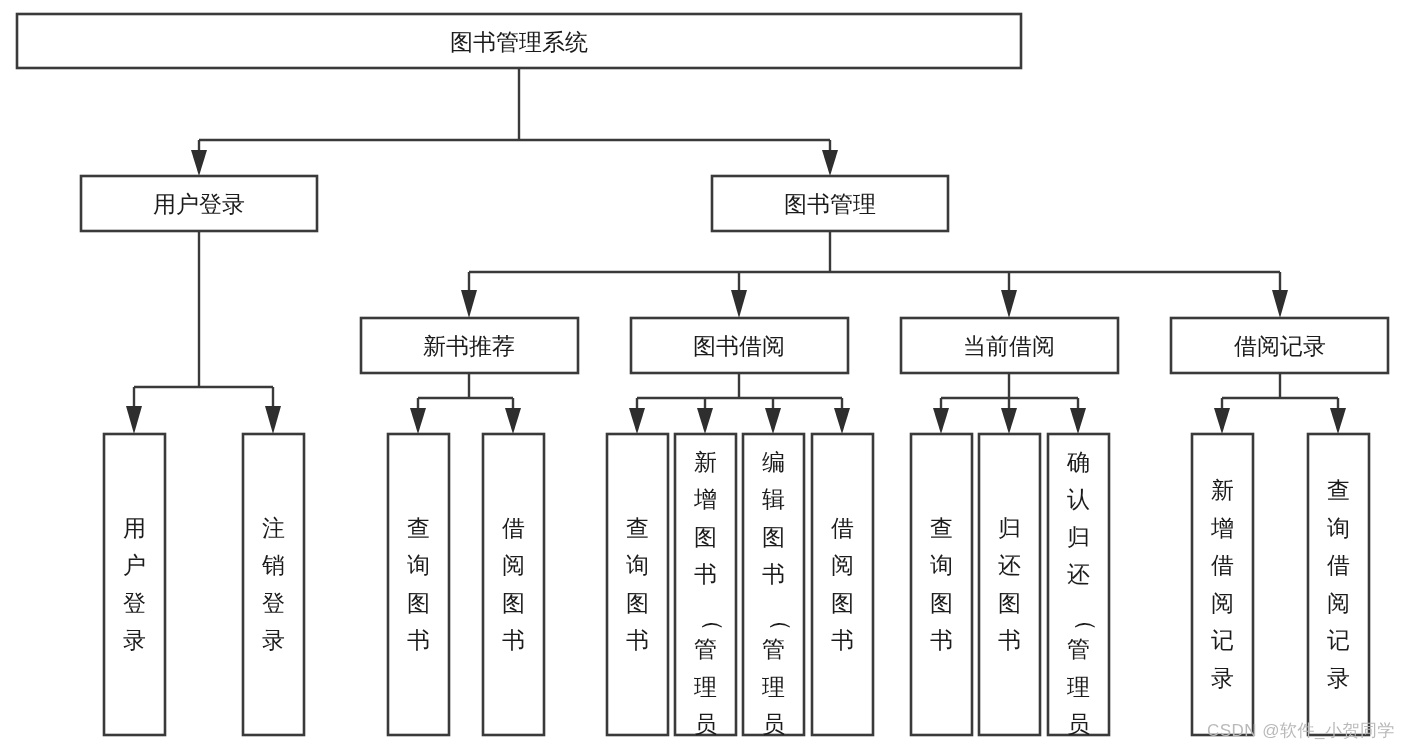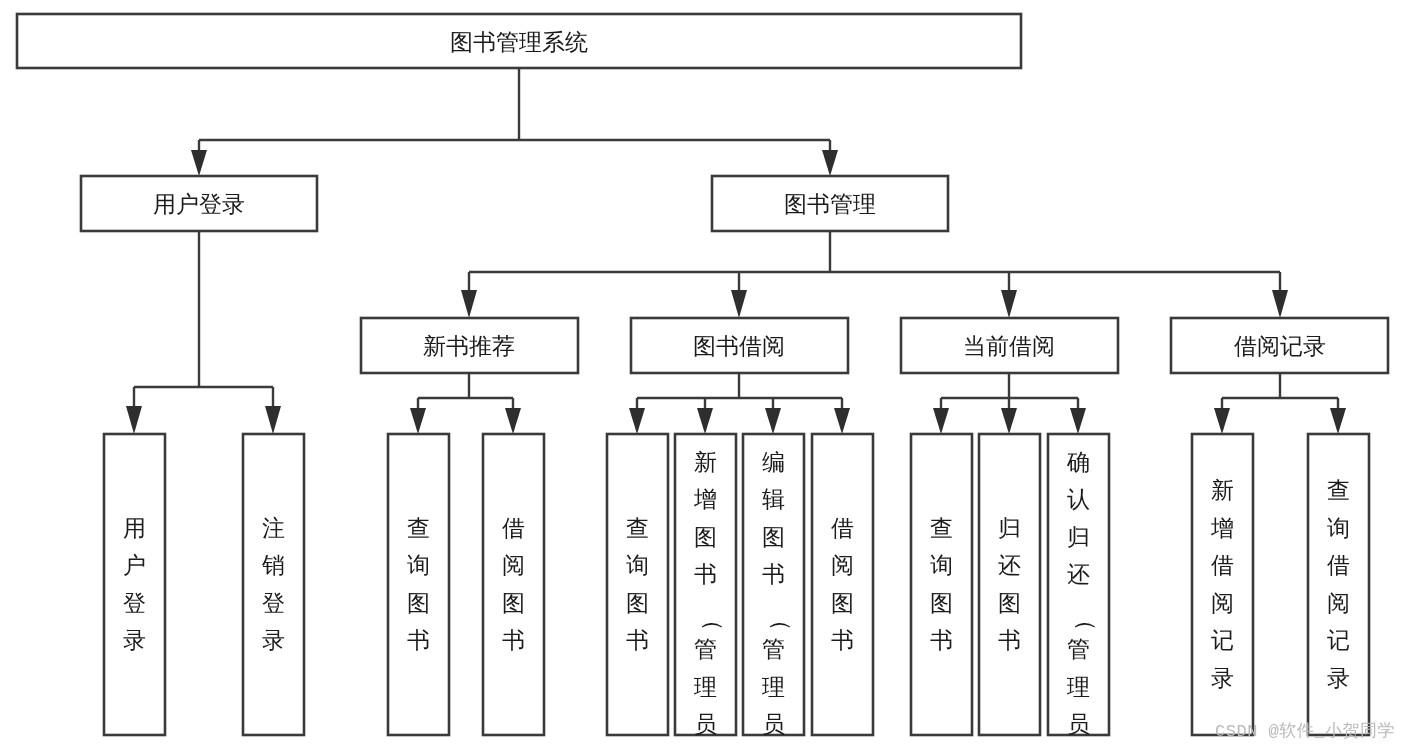--- a/index.html
+++ b/index.html
@@ -52,21 +52,21 @@
   .node-label-v {
     fill: #1b1b1b;
     font-family: "DejaVu Sans", "Liberation Sans", sans-serif;
     font-size: 23px;
     text-anchor: middle;
   }
   .watermark {
     position: absolute;
     right: 10px;
     bottom: 5px;
-    font-family: Liberation Mono, monospace;
+    font-family: Liberation Sans, sans-serif;
     font-size: 17px;
     color: #b9b9b9;
     white-space: nowrap;
     letter-spacing: 0.5px;
   }
 </style>
 </head>
 <body>
 
 <div id="diagram-root">

